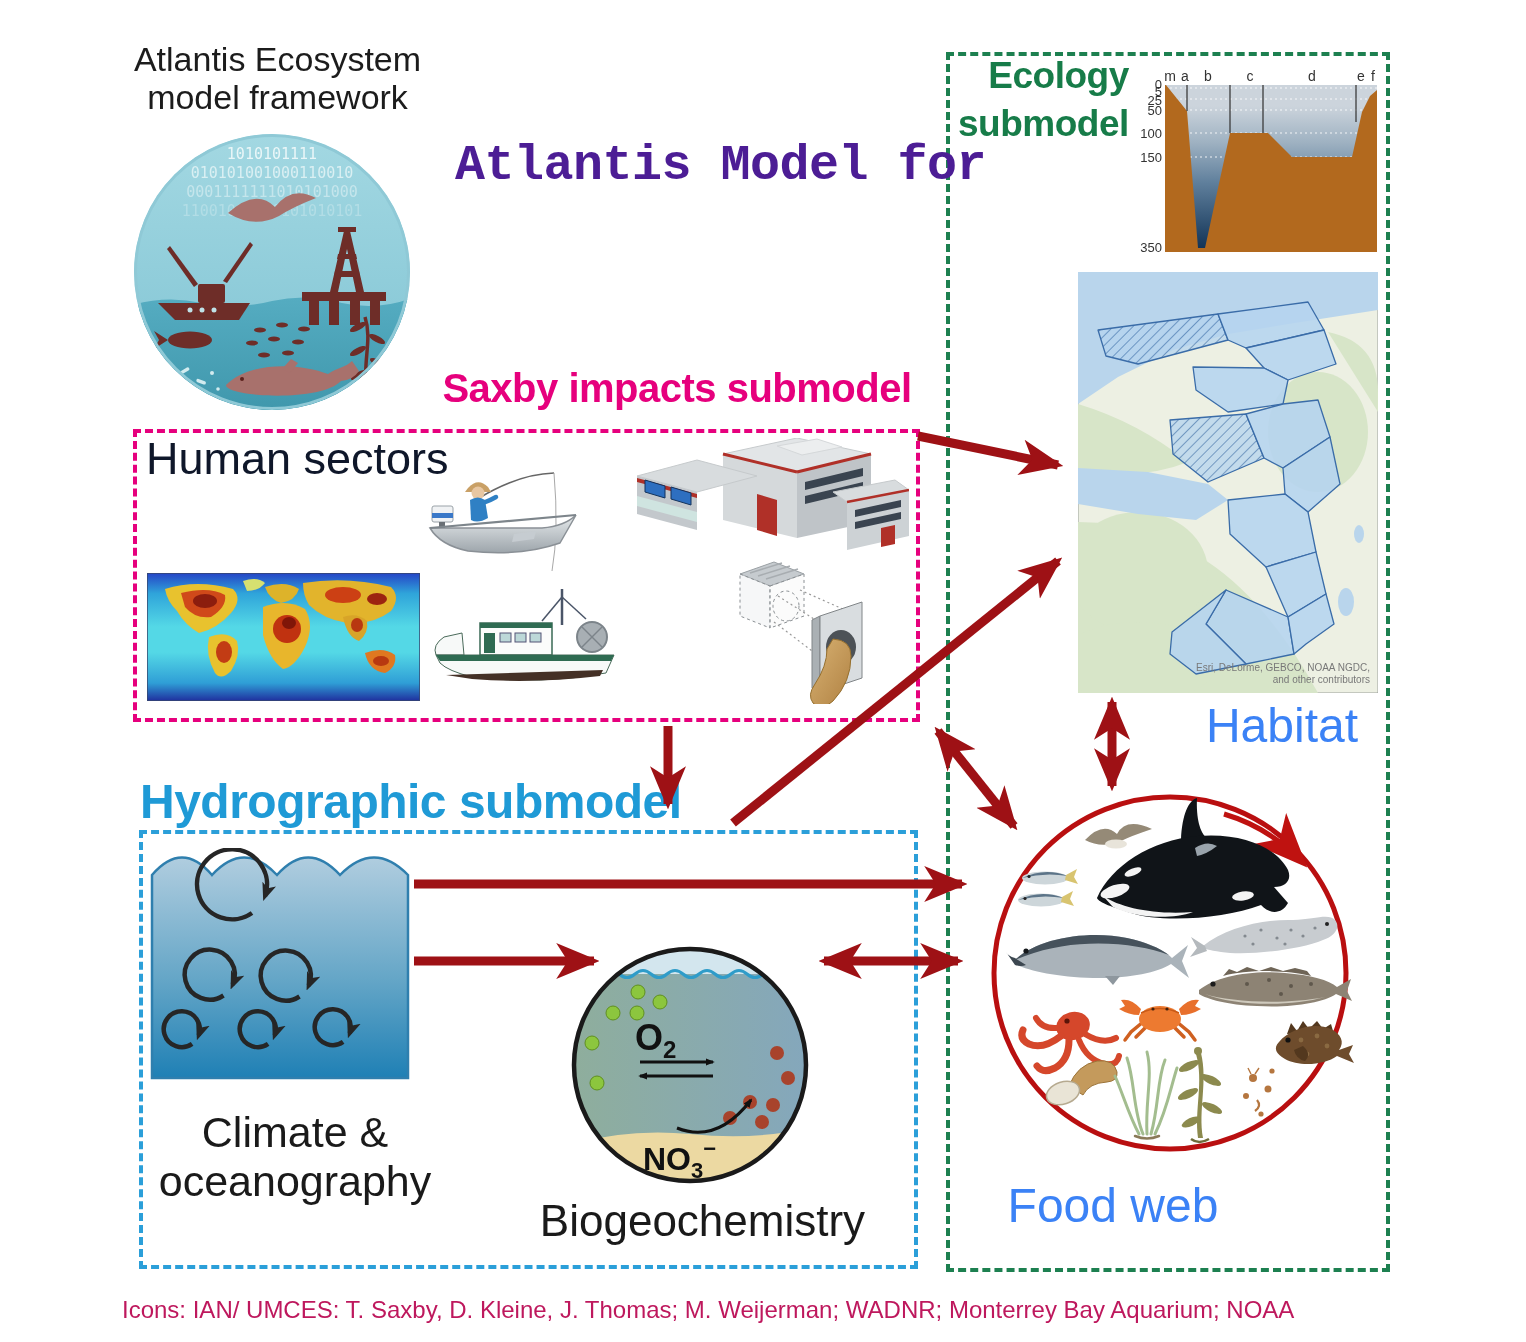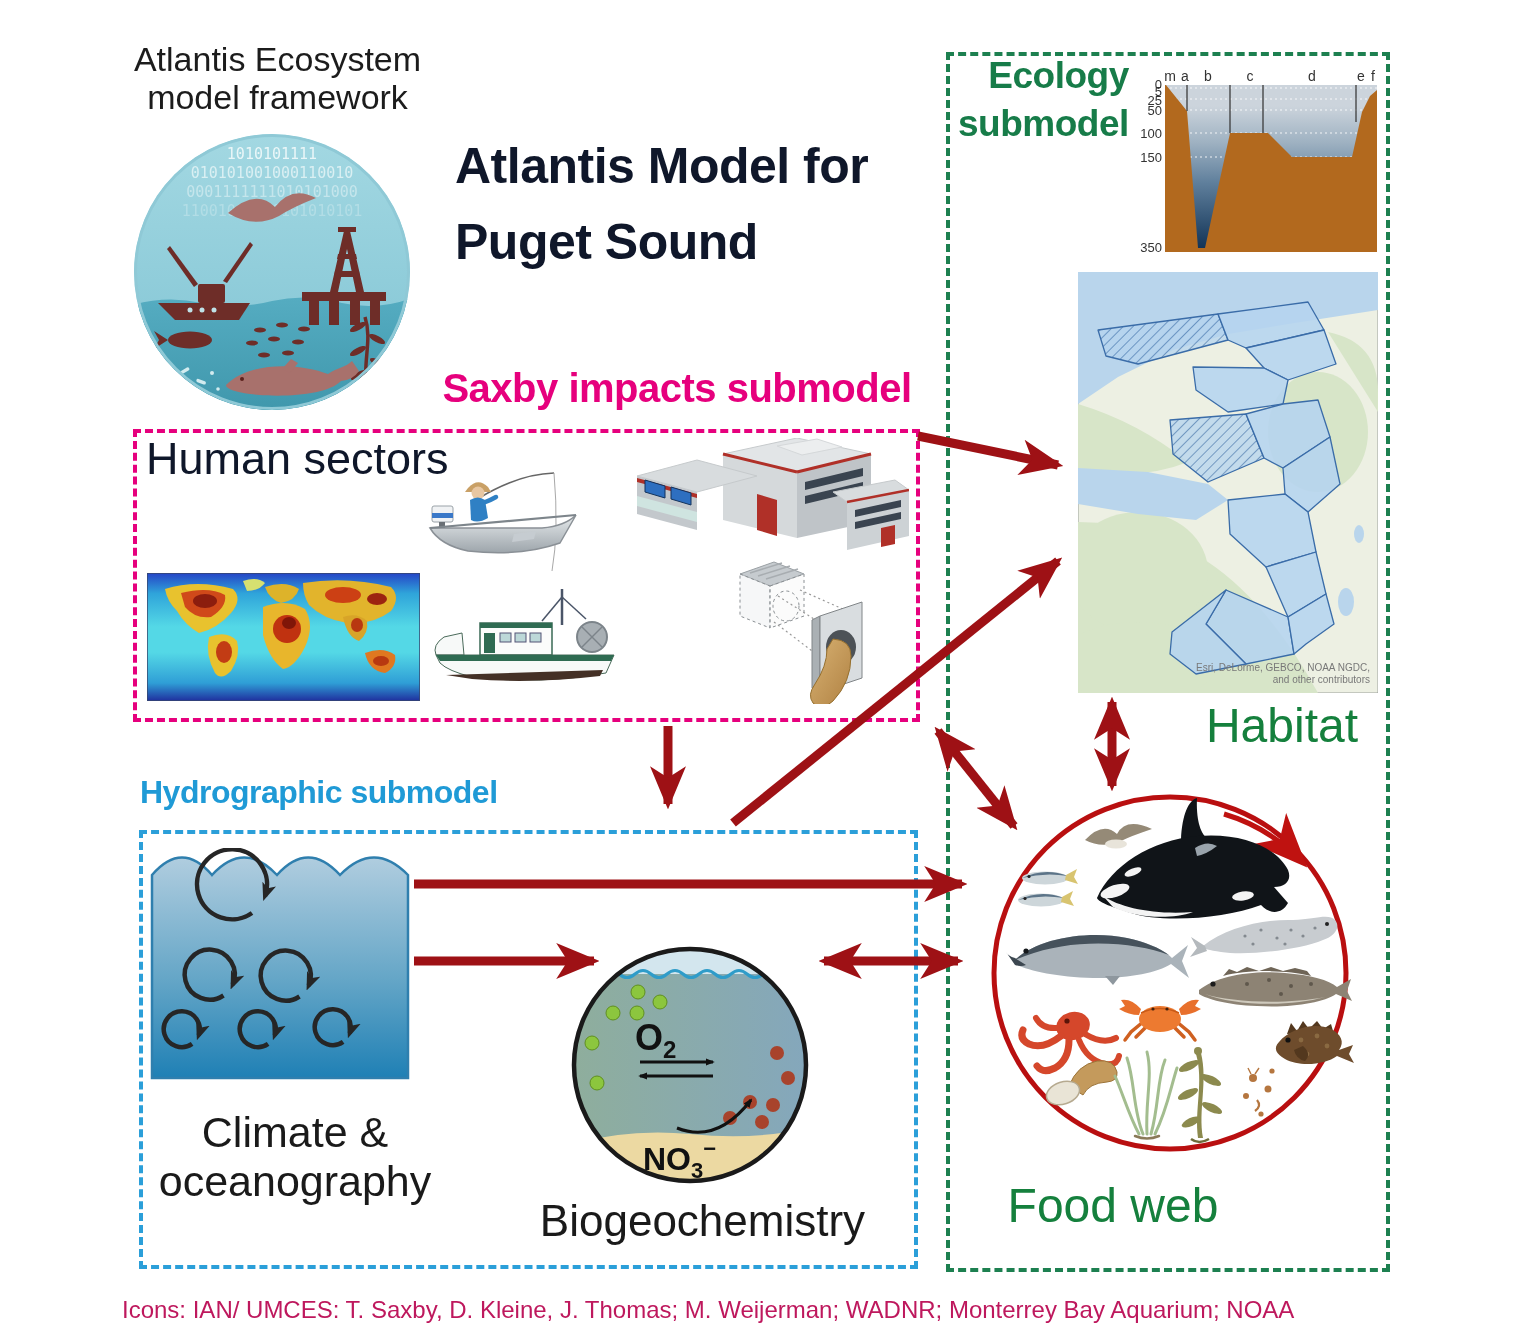--- a/index.html
+++ b/index.html
@@ -1,30 +1,30 @@
 <!DOCTYPE html>
 <html><head>
 <meta charset="utf-8">
 <style>
   html,body{margin:0;padding:0;background:#fff;}
   #canvas{position:relative;width:1474px;height:1342px;background:#ffffff;overflow:hidden;
           font-family:"Liberation Sans",sans-serif;color:#1a1a1a;}
   .abs{position:absolute;}
   .ctr{text-align:center;}
   .hd-pink{font-weight:bold;font-size:40px;color:#e6007d;letter-spacing:-0.5px;}
-  .hd-blue{font-weight:bold;font-size:32px;color:#1f9ad6;letter-spacing:-0.5px;}
+  .hd-blue{font-weight:bold;font-size:48px;color:#1f9ad6;letter-spacing:-0.5px;}
   .hd-green{font-weight:bold;font-size:37px;color:#177c49;line-height:1.3;letter-spacing:-0.5px;}
   .box{position:absolute;box-sizing:border-box;}
   .box-pink{border:4px dashed #e6007d;}
   .box-blue{border:4px dashed #2b9fd9;}
   .box-green{border:4px dashed #1d8050;}
   .fw-label{font-size:34px;line-height:1.12;color:#1c1c1c;}
-  .main-title{font-size:50px;font-weight:bold;line-height:1.52;letter-spacing:-0.5px;color:#0f172a;}
+  .main-title{font-size:50px;font-weight:bold;line-height:1.52;letter-spacing:-0.5px;color:#4c1d95;font-family:Liberation Mono, monospace;}
   .sec-label{font-size:45px;color:#0f172a;}
-  .big-label{font-size:48px;color:#15803d;}
+  .big-label{font-size:48px;color:#3b82f6;}
   .two-line{font-size:43px;line-height:1.15;color:#1a1a1a;}
   .caption{font-size:24px;color:#be185d;}
   svg{display:block;}
 </style>
 </head>
 <body>
 
 <div id="canvas">
 
   <div class="box box-pink" style="left:133px;top:429px;width:787px;height:293px;"></div>
@@ -119,21 +119,20 @@
         <circle cx="80" cy="240" r="2"></circle>
           <circle cx="44" cy="252" r="2"></circle>
           <circle cx="86" cy="256" r="1.8"></circle>
       </g>
       <circle cx="140" cy="139" r="136.5" fill="none" stroke="#8fc9d6" stroke-width="3"></circle>
     </g>
   </svg>
 
   <div class="abs main-title" style="left:455px;top:128px;">
     <div>Atlantis Model for</div>
-    <div>Puget Sound</div>
   </div>
 
   <div class="abs hd-pink ctr" style="left:427px;top:366px;width:500px;">Saxby impacts submodel</div>
   <div class="abs sec-label" style="left:146px;top:433px;">Human sectors</div>
 
   <svg class="abs" style="left:147px;top:573px;" width="273" height="128" viewBox="0 0 273 128">
     <defs>
       <linearGradient id="ocean" x1="0" y1="0" x2="0" y2="1">
         <stop offset="0" stop-color="#2544c6"></stop>
           <stop offset="0.16" stop-color="#2fa4da"></stop>

